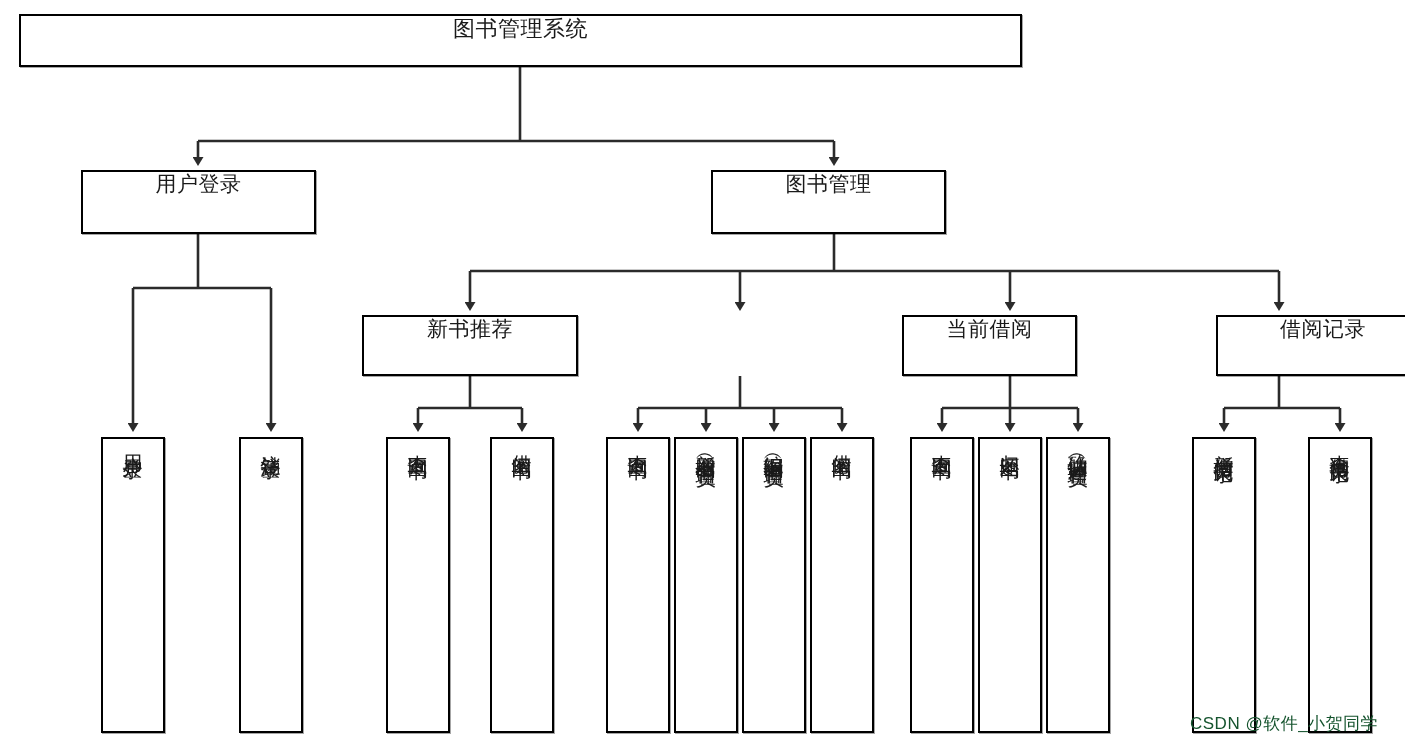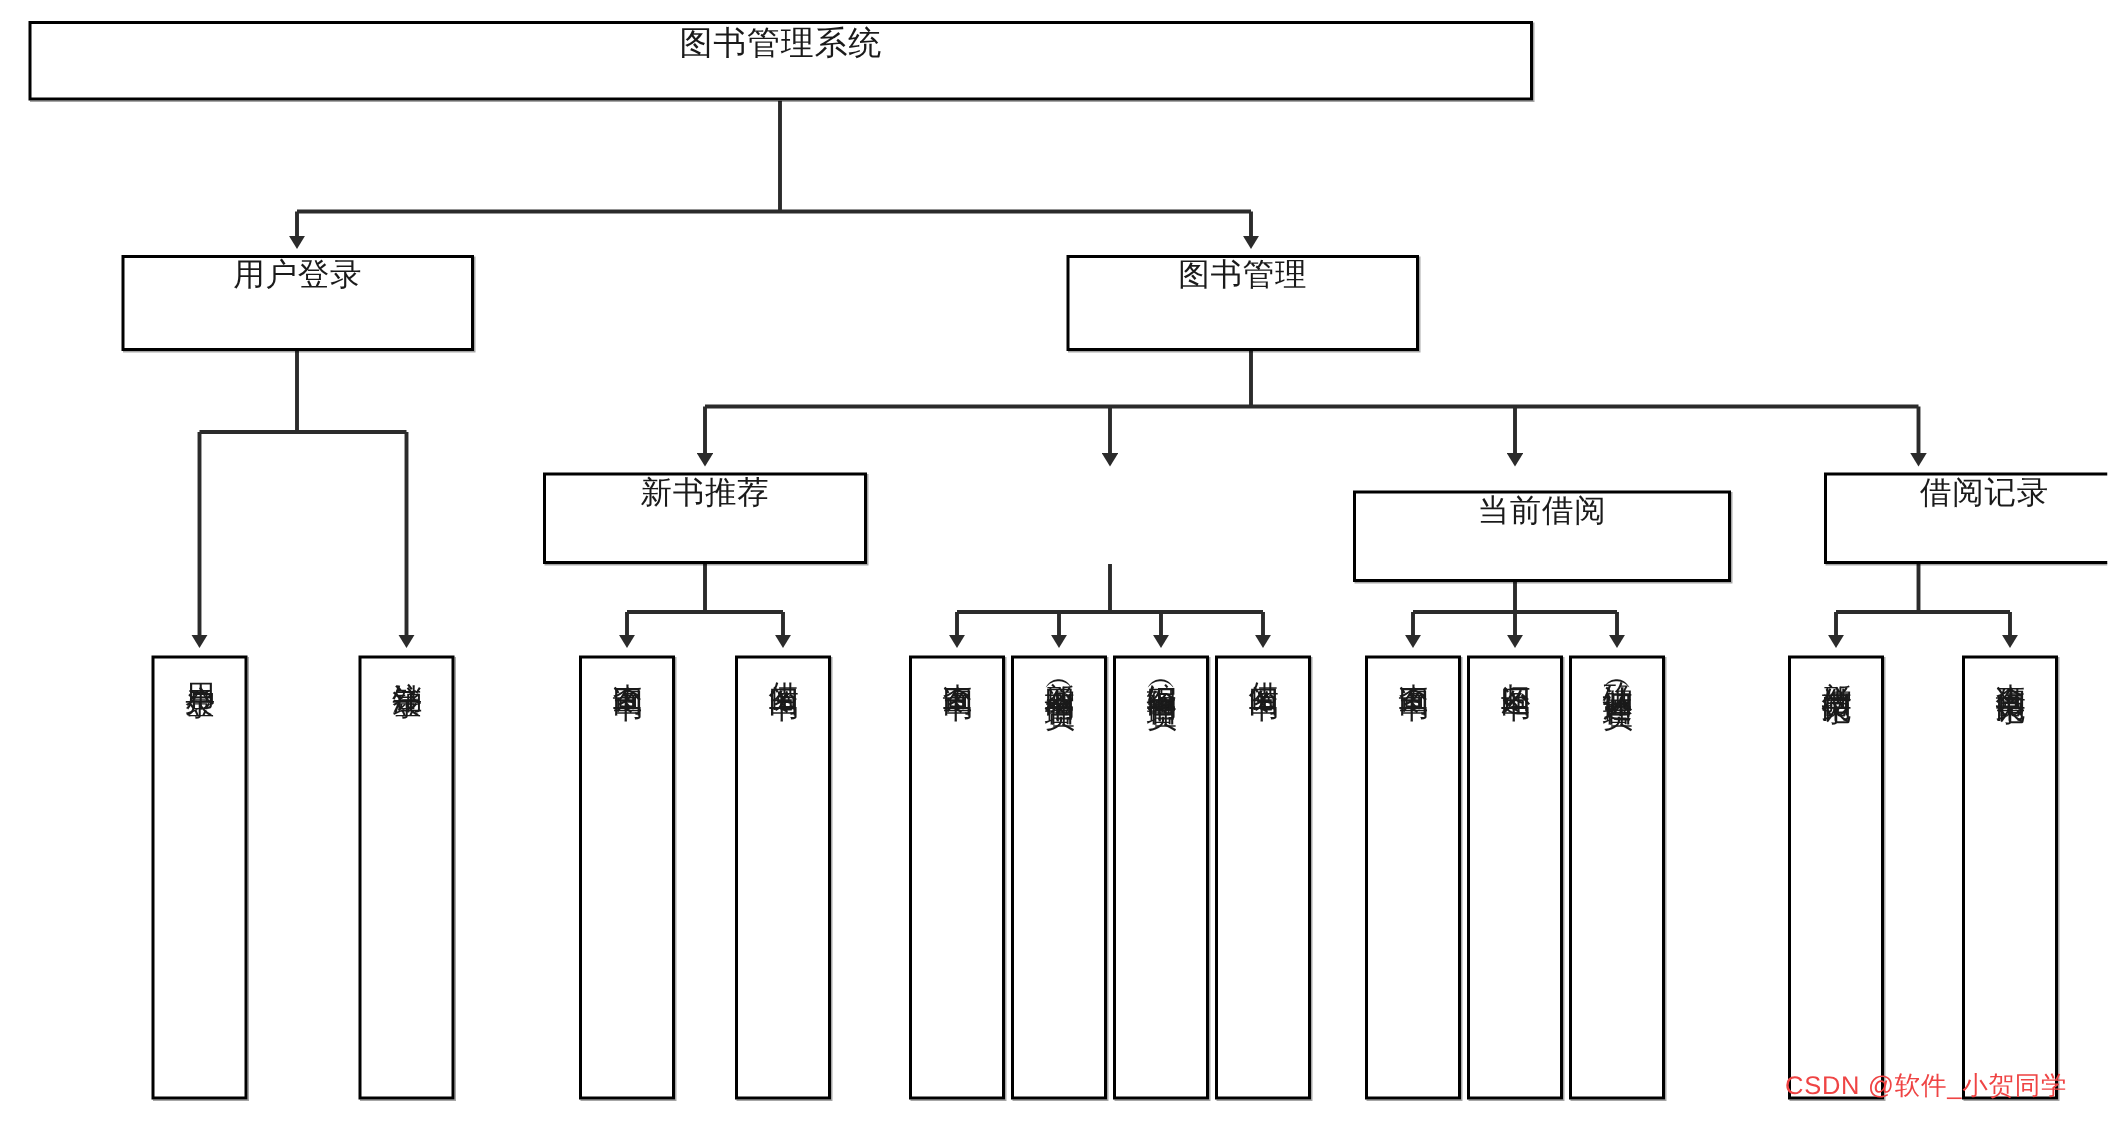--- a/index.html
+++ b/index.html
@@ -47,21 +47,21 @@
     font-size: 20px;
     letter-spacing: 2px;
     line-height: 1.0;
   }
   .node.root .label { font-size: 22px; }
   #watermark {
     position: absolute;
     left: 1190px;
     top: 712px;
     font-size: 17px;
-    color: #ef4444;
+    color: #14532d;
     white-space: nowrap;
     letter-spacing: 0.5px;
   }
 </style>
 </head>
 <body>
 
 <div id="canvas">
 
   <svg id="edges" viewBox="0 0 1405 747" xmlns="http://www.w3.org/2000/svg">
@@ -121,21 +121,21 @@
   <div class="node" style="left:81px; top:170px; width:235px; height:64px;">
     <span class="label">用户登录</span>
   </div>
   <div class="node" style="left:362px; top:315px; width:216px; height:61px;">
     <span class="label">新书推荐</span>
   </div>
 
   <div class="node" style="left:711px; top:170px; width:235px; height:64px;">
     <span class="label">图书管理</span>
   </div>
-  <div class="node" style="left:902px; top:315px; width:252px; height:61px;margin-top:12px;">
+  <div class="node" style="left:902px; top:315px; width:175px; height:61px;">
     <span class="label">当前借阅</span>
   </div>
   <div class="node" style="left:1172px; top:315px; width:214px; height:61px;margin-left:44px;">
     <span class="label">借阅记录</span>
   </div>
 
   <div class="node vertical" style="left:101px; top:437px; width:64px; height:296px;">
     <span class="label">用户登录</span>
   </div>
   <div class="node vertical" style="left:239px; top:437px; width:64px; height:296px;">

